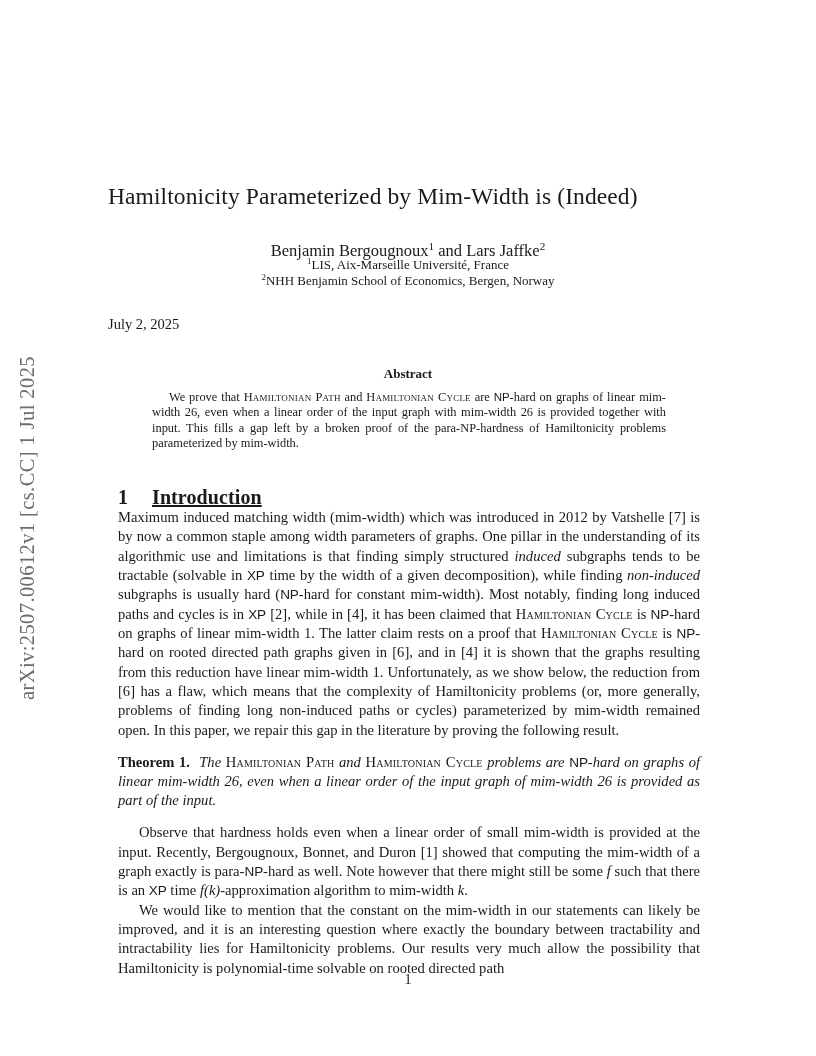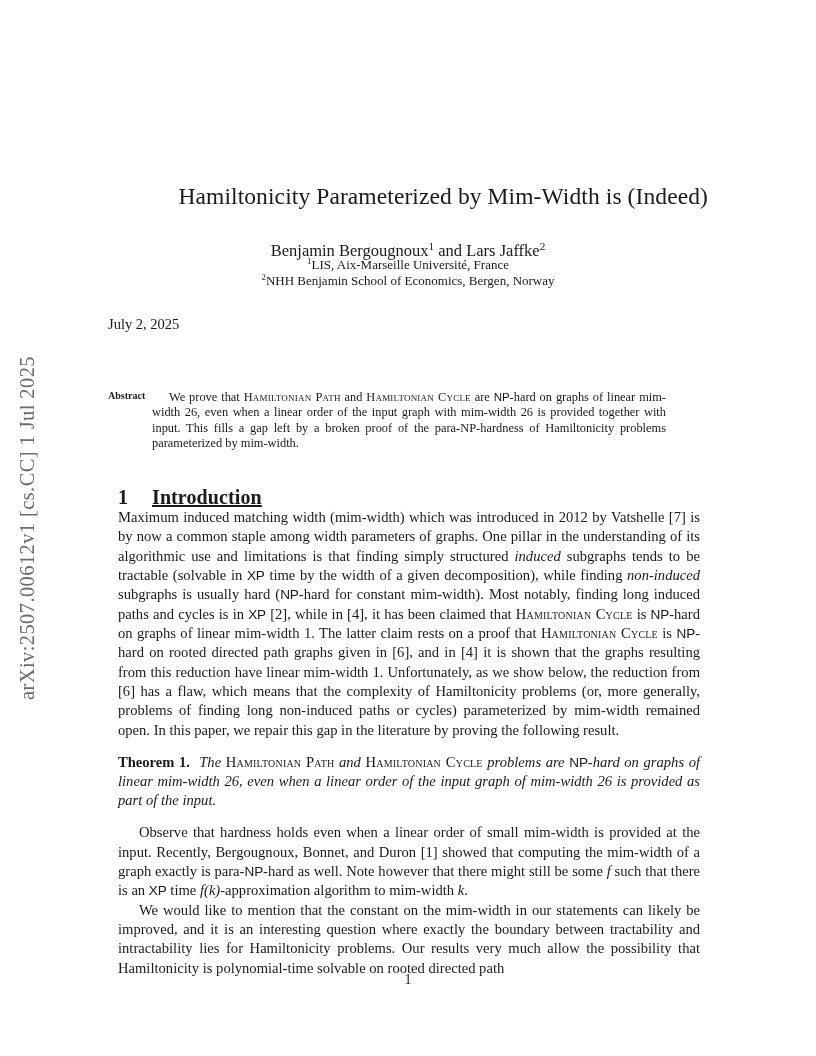--- a/index.html
+++ b/index.html
@@ -37,21 +37,21 @@
     white-space: nowrap;
   }
   .arxiv-stamp .seg { margin: 0 0px; }
 
   
   .title {
     position: absolute;
     left: 108px;
     top: 152px;
     width: 600px;
-    text-align: right;
+    text-align: left;
     font-size: 23.5px;
     line-height: 31px;
     font-weight: normal;
     letter-spacing: 0.1px;
     margin-top: 29px;
   }
 
   .authors {
     position: absolute;
     left: 108px;
@@ -80,23 +80,23 @@
     width: 600px;
     font-size: 14.5px;
   }
 
   
   .abstract-heading {
     position: absolute;
     left: 108px;
     top: 366px;
     width: 600px;
-    font-size: 10px;
+    text-align: center;
+    font-size: 13px;
     font-weight: bold;
-    margin-top: 24px;
   }
   .abstract-body {
     position: absolute;
     left: 152px;
     top: 390px;
     width: 514px;
     font-size: 12.4px;
     line-height: 15.4px;
     text-align: justify;
     text-indent: 17px;

